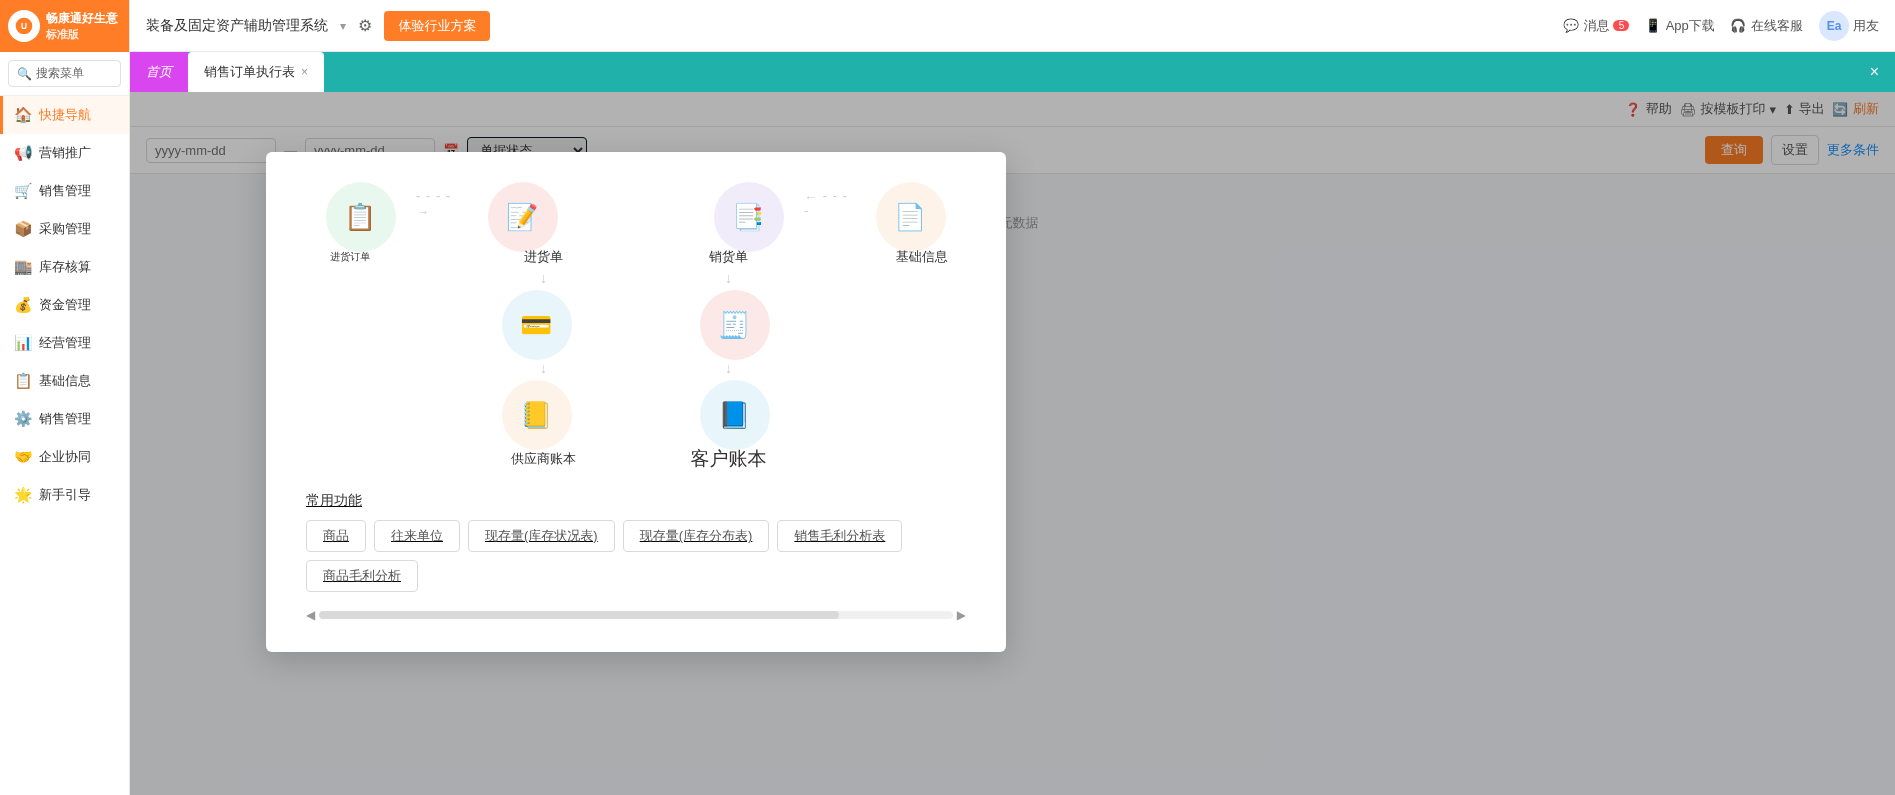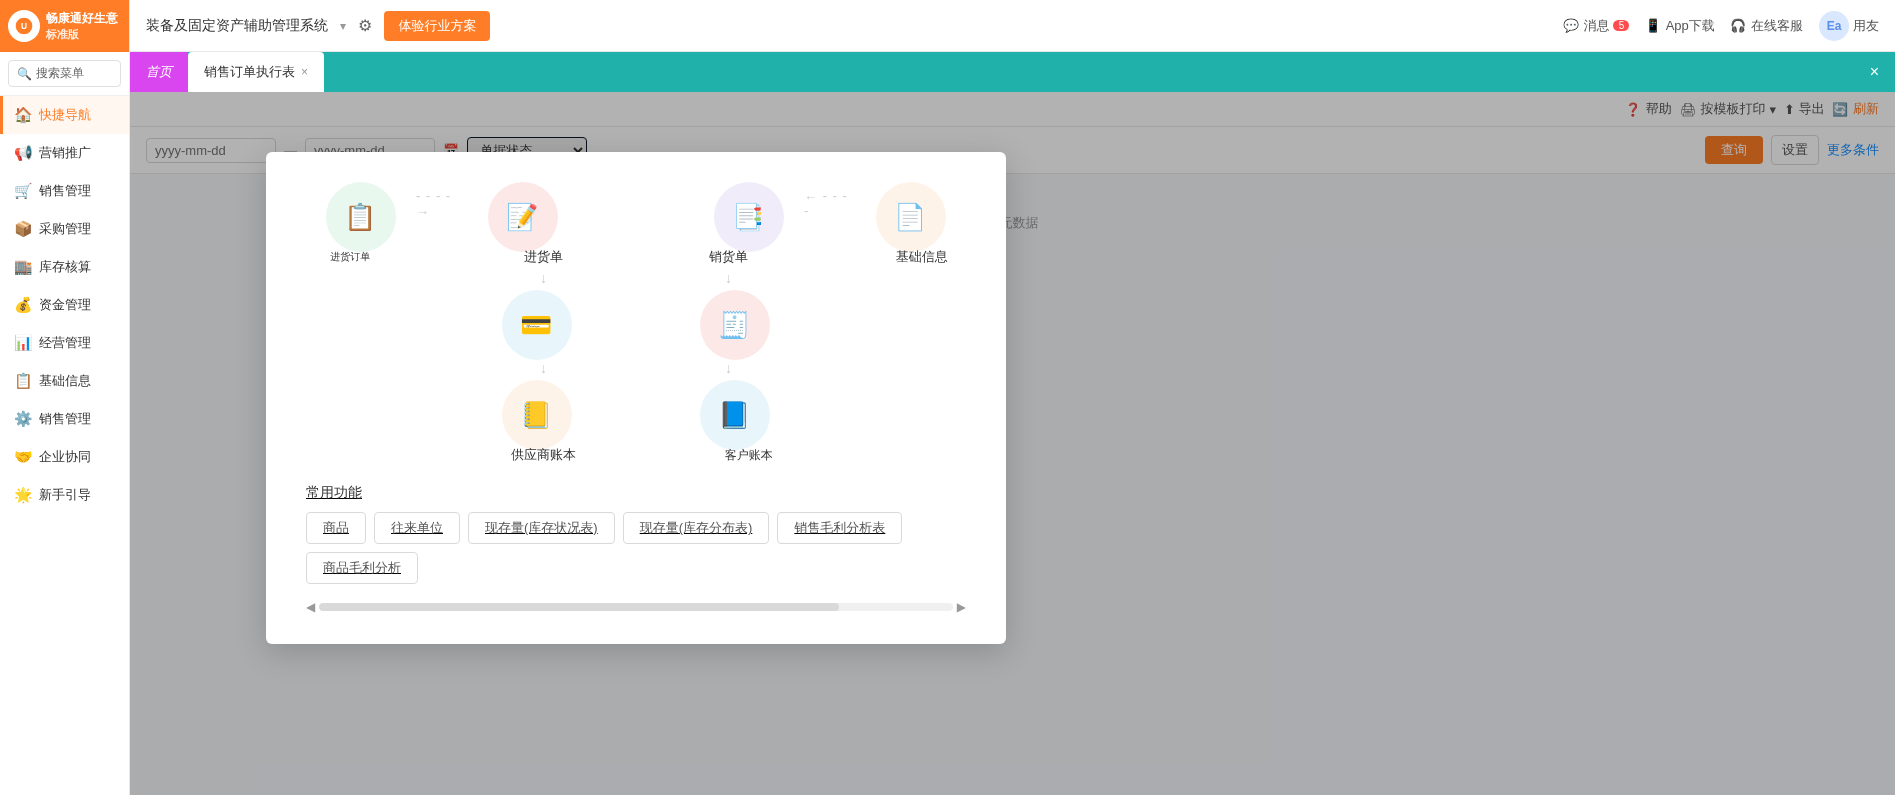--- a/index.html
+++ b/index.html
@@ -353,21 +353,21 @@
                 </div>
                 <div style="width:130px;"></div>
                 <div style="width:110px;"></div>
               </div>
 
               <div style="display:flex; align-items:center; justify-content:center; margin-top:-4px;">
                 <div style="width:110px;"></div>
                 <div style="width:130px;"></div>
                 <div style="width:110px; text-align:center; font-size:13px; color:#333;">供应商账本</div>
                 <div style="width:120px;"></div>
-                <div style="width:110px; text-align:right; font-size:12px; color:#333;">客户账本</div>
+                <div style="width:110px; text-align:center; font-size:19px; color:#333;">客户账本</div>
                 <div style="width:130px;"></div>
                 <div style="width:110px;"></div>
               </div>
             </div>
 
             <div class="common-functions">
               <div class="common-functions-title">常用功能</div>
               <div class="common-buttons">
                 <button class="common-btn">商品</button>
                 <button class="common-btn">往来单位</button>

